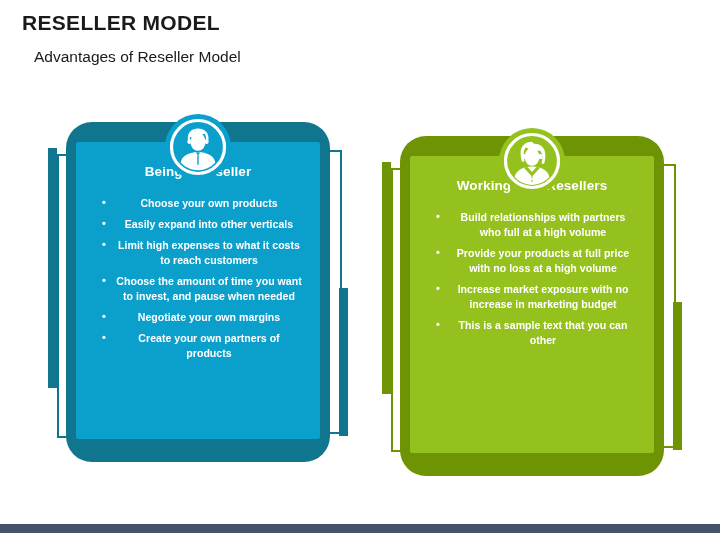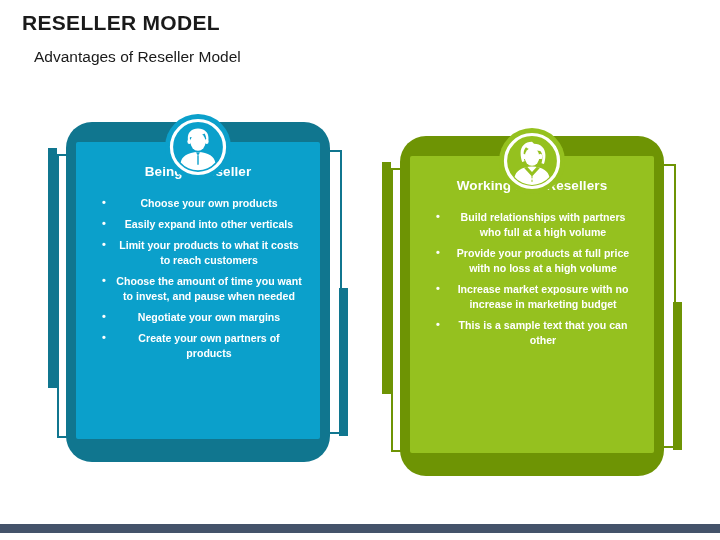--- a/index.html
+++ b/index.html
@@ -180,21 +180,21 @@
           <path d="M32.3 41.2h1.4v9.6h-1.4z"></path>
         </g>
       </svg>
     </div>
 
     <div class="card-title">Being a Reseller</div>
 
     <ul class="bullets">
       <li>Choose your own products</li>
       <li>Easily expand into other verticals</li>
-      <li>Limit your products to what it costs to reach customers</li>
+      <li>Limit high expenses to what it costs to reach customers</li>
       <li>Choose the amount of time you want to invest, and pause when needed</li>
       <li>Negotiate your own margins</li>
       <li>Create your own partners of products</li>
     </ul>
   </div>
 </div>
 
 <div class="panel panel-right">
 
   <div class="bracket-thick" style="left:0px; top:62px; height:232px; background:#6e9404;"></div>

